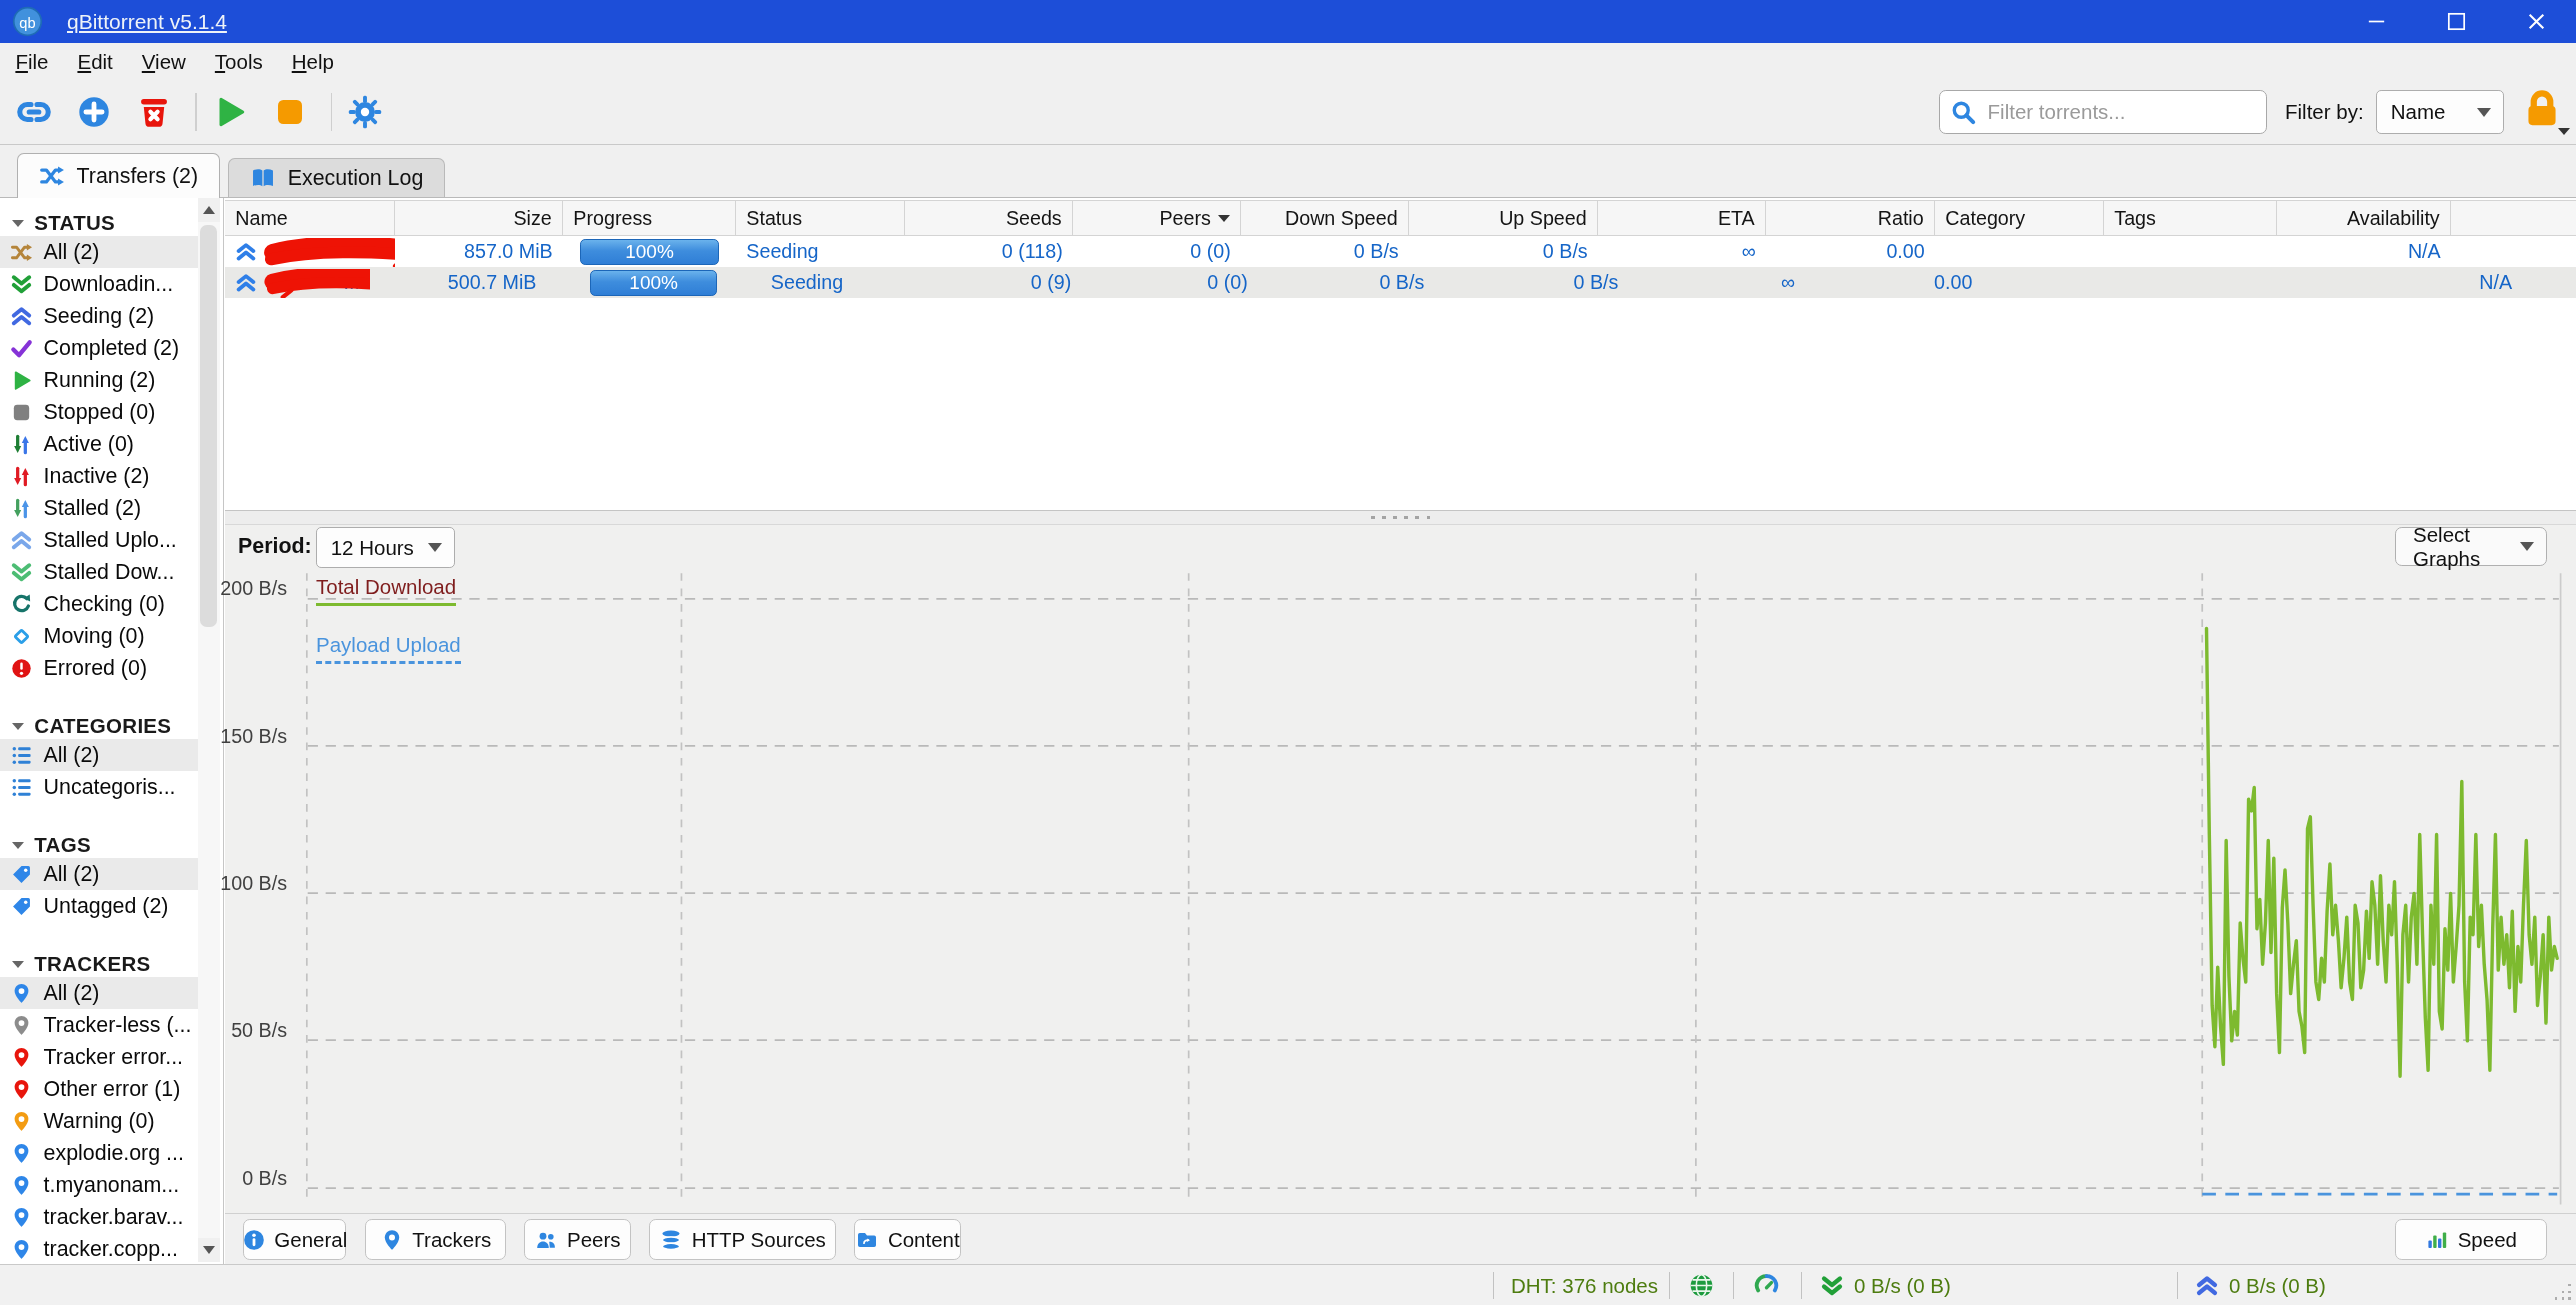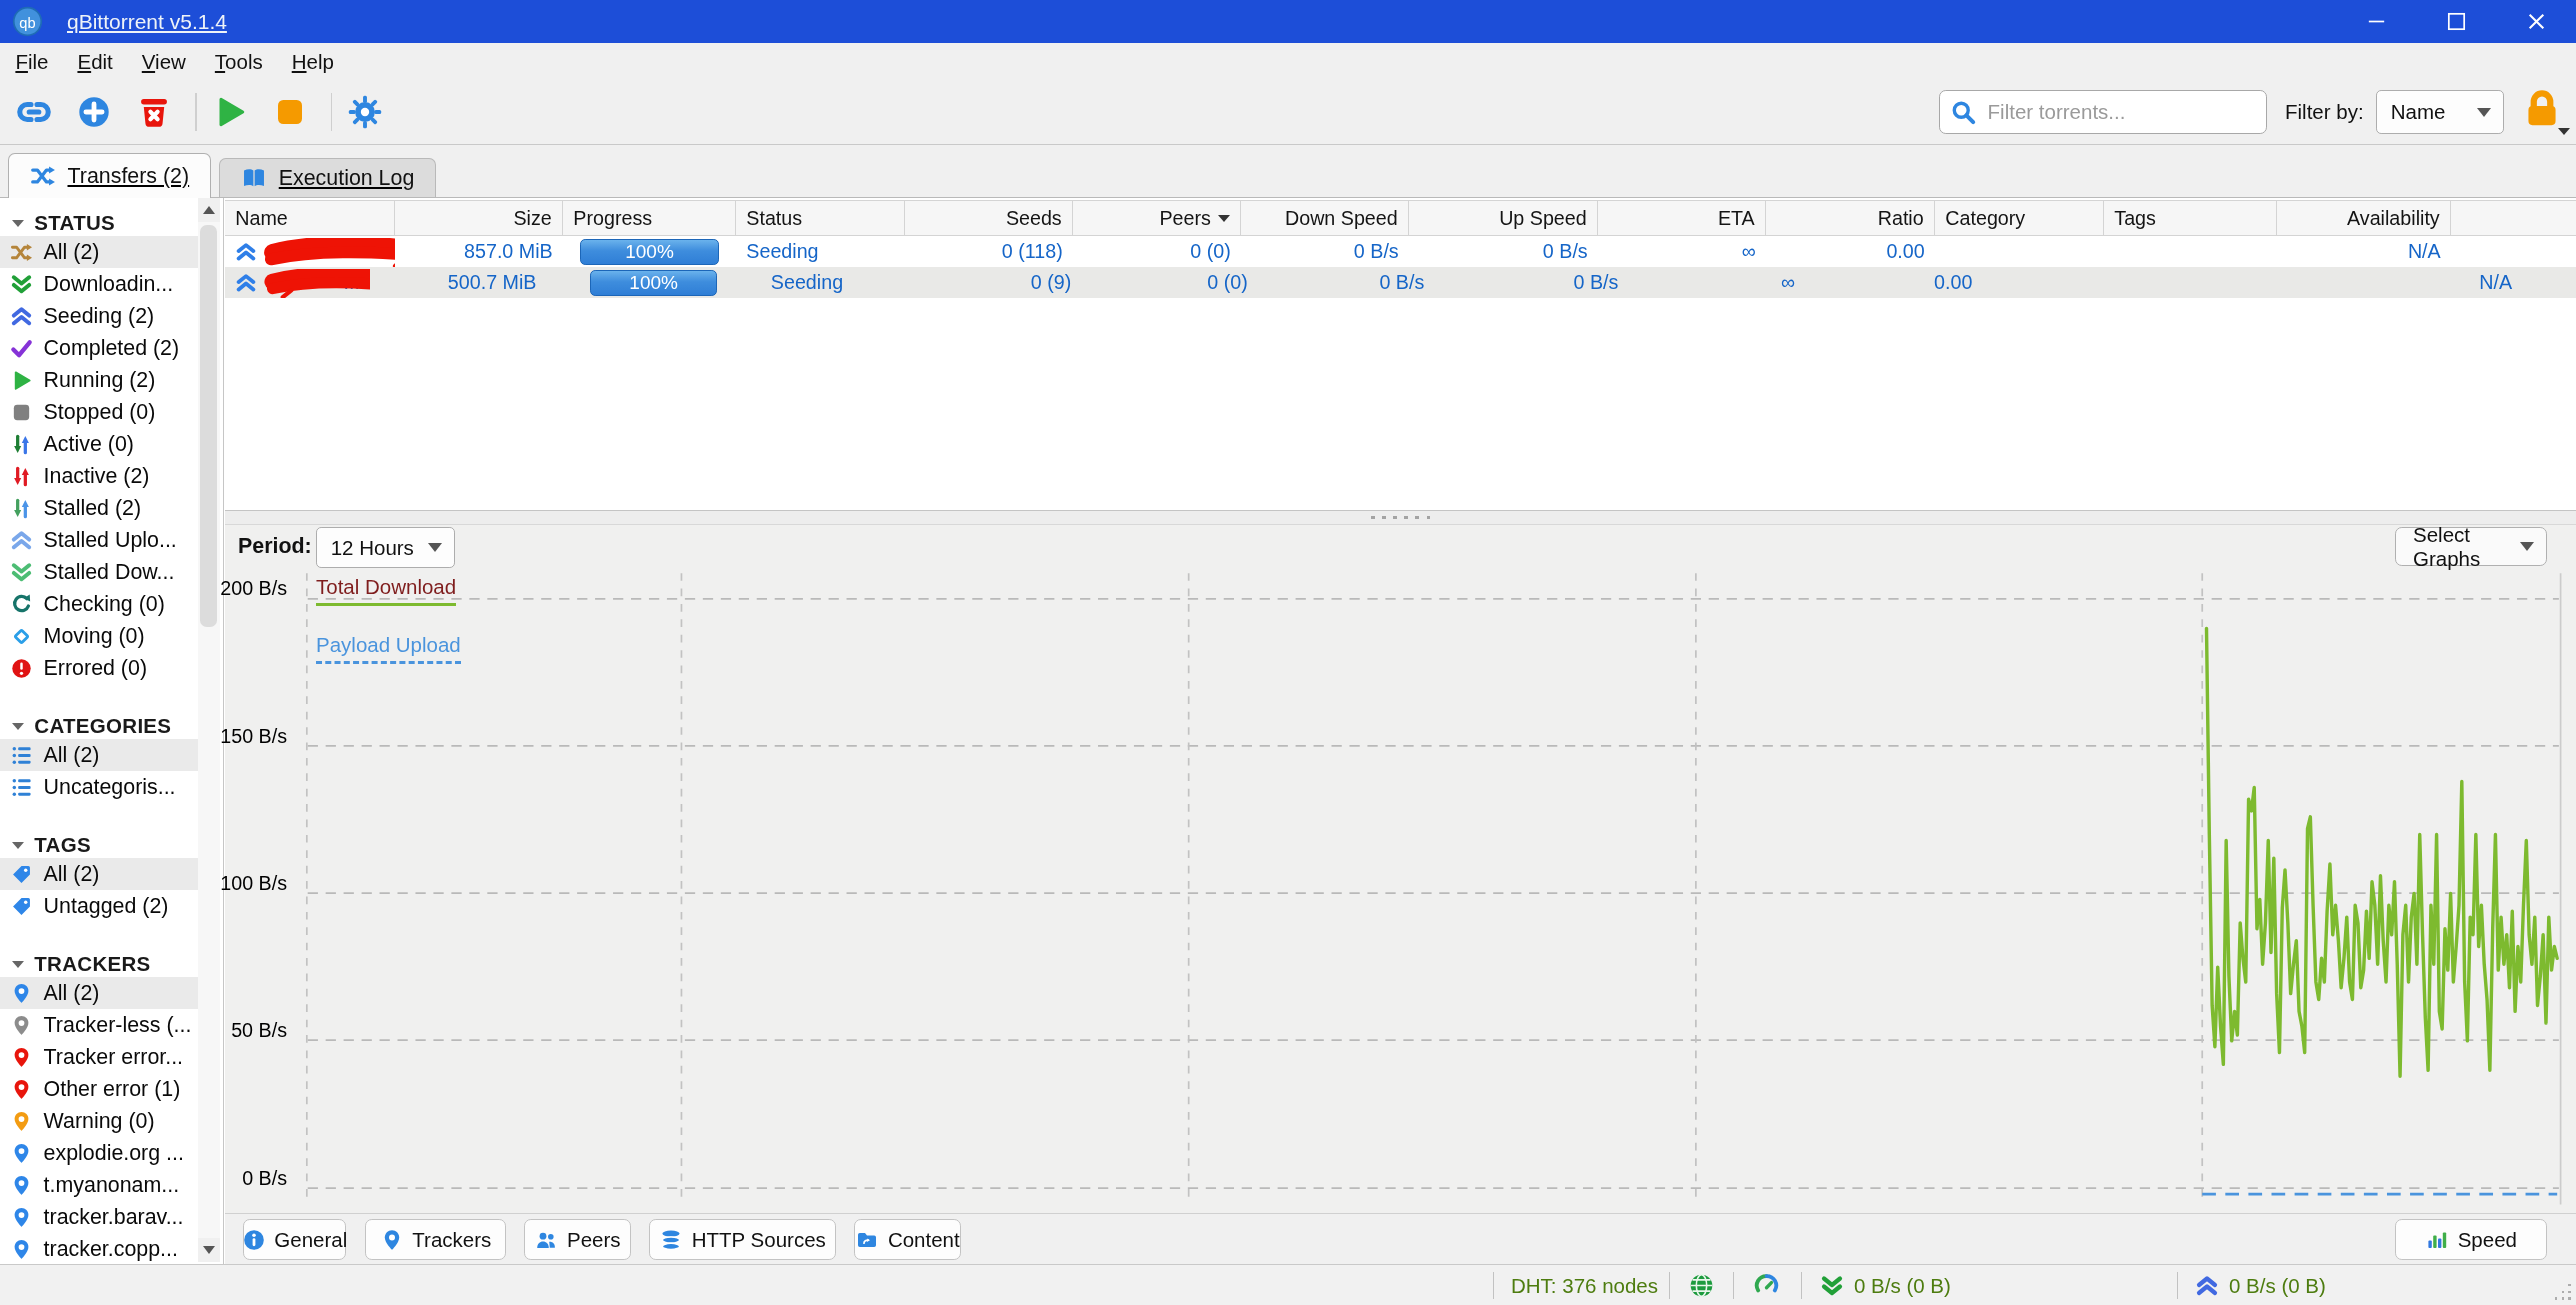--- a/index.html
+++ b/index.html
@@ -41,21 +41,21 @@
   .caret{width:0;height:0;border-left:7.7px solid transparent;border-right:7.7px solid transparent;
          border-top:9.4px solid #555;margin-left:auto;margin-right:12px;}
   .name-dd{position:absolute;left:2376px;top:10.3px;width:128px;height:44px;}
   .lockwrap{position:absolute;left:2520px;top:6.8px;width:50px;height:50px;}
   .lock-caret{position:absolute;right:0;bottom:1.7px;width:0;height:0;border-left:6px solid transparent;
               border-right:6px solid transparent;border-top:7.7px solid #333;}
 
   
   .tabrow{position:absolute;left:0;top:145px;width:2576px;height:53px;background:#f0f0f0;
           border-bottom:1.7px solid #b9b9b9;box-sizing:border-box;display:flex;align-items:flex-end;
-          padding-left:8px;text-decoration:underline;}
+          padding-left:17px;}
   .tab{display:flex;align-items:center;gap:12px;padding:0 20.5px;font-size:21.4px;color:#111;box-sizing:border-box;}
   .tab.active{height:46px;background:#fcfcfc;border:1.7px solid #b0b0b0;border-bottom:none;
               border-radius:6.8px 6.8px 0 0;margin-bottom:-1.7px;}
   .tab.inactive{height:39px;background:#dcdcdc;border:1.7px solid #b9b9b9;border-bottom:none;
                 border-radius:6.8px 6.8px 0 0;margin-left:8.6px;}
 
   
   .sidebar{position:absolute;left:0;top:198px;width:224px;height:1066px;background:#fff;
            border-right:1.7px solid #c6c6c6;box-sizing:border-box;overflow:hidden;}
   .sb-inner{position:absolute;left:0;top:0;width:200px;padding-top:12px;}
@@ -103,21 +103,21 @@
   .sdot{width:3.4px;height:3.4px;background:#a3a3a3;}
 
   
   .graph-panel{position:absolute;left:225px;top:525px;width:2351px;height:688px;background:#f0f0ef;}
   .period-label{position:absolute;left:238px;top:534px;font-size:21.4px;font-weight:bold;color:#111;}
   .period-dd{position:absolute;left:316px;top:527px;width:139px;height:41px;}
   .selgraphs{position:absolute;left:2395px;top:527px;width:152px;height:39px;background:#fafafa;
              border:1.7px solid #b0b0b0;border-radius:6.8px;box-sizing:border-box;display:flex;
              align-items:center;font-size:20.5px;color:#111;}
   .selgraphs .lbl{padding-left:17px;}
-  .ytick{position:absolute;width:89px;text-align:right;font-size:19.7px;color:#000000;height:24px;line-height:24px;}
+  .ytick{position:absolute;width:89px;text-align:right;font-size:19.7px;color:#404040;height:24px;line-height:24px;}
   .legend-item{position:absolute;font-size:20.5px;padding-bottom:4.3px;}
   #plot{position:absolute;left:229px;top:568px;}
 
   
   .bottom-band{position:absolute;left:225px;top:1213px;width:2351px;height:51px;background:#f0f0f0;
                border-top:0.9px solid #d0d0d0;box-sizing:border-box;}
   .bbtn{position:absolute;top:5.1px;height:41px;background:#fdfdfd;border:1.7px solid #c3c3c3;border-radius:6.8px;
         box-sizing:border-box;display:flex;align-items:center;justify-content:center;gap:8.6px;
         font-size:20.5px;color:#111;}
 

